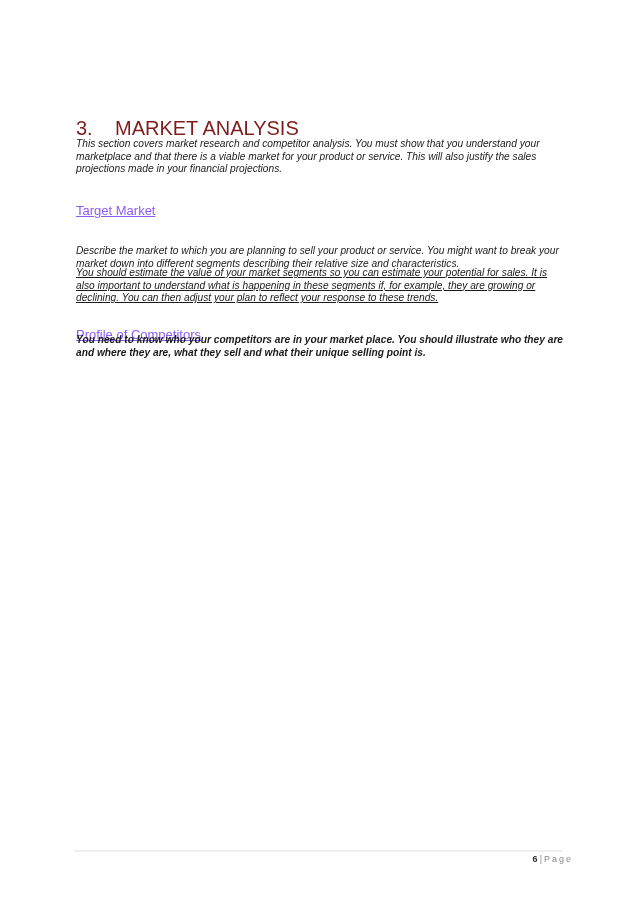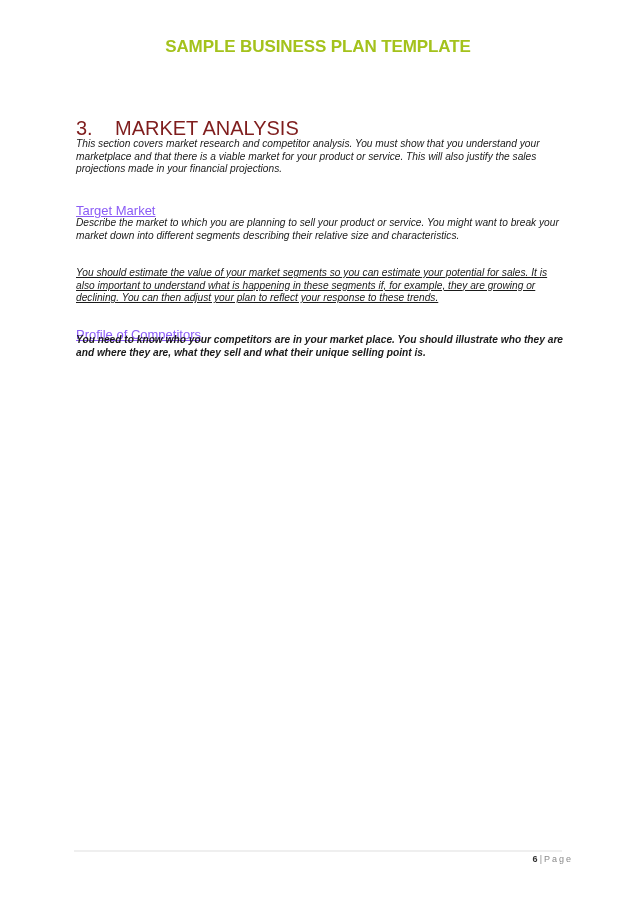--- a/index.html
+++ b/index.html
@@ -91,32 +91,31 @@
     }
     .footer-page .sep {
       letter-spacing: 0;
       margin: 0 2px;
     }
   </style>
 </head>
 <body>
 
 <div class="page-header">
-  <div class="doc-title">SAMPLE BUSINESS PLAN TEMPLATE</div>
 </div>
 
 <div class="section-heading">
   <span class="num">3.</span><span>MARKET ANALYSIS</span>
 </div>
 
 <div class="para" style="top:138px;">This section covers market research and competitor analysis.  You must show that you understand your marketplace and that there is a viable market for your product or service. This will also justify the sales projections made in your financial projections.</div>
 
 <div class="sub-heading" style="top:203px;">Target Market</div>
 
-<div class="para" style="top:217px;">Describe the market to which you are planning to sell your product or service. You might want to break your market down into different segments describing their relative size and characteristics.</div>
+<div class="para" style="top:245px;">Describe the market to which you are planning to sell your product or service. You might want to break your market down into different segments describing their relative size and characteristics.</div>
 
 <div class="para" style="top:267px;text-decoration:underline;">You should estimate the value of your market segments so you can estimate your potential for sales. It is also important to understand what is happening in these segments if, for example, they are growing or declining. You can then adjust your plan to reflect your response to these trends.</div>
 
 <div class="sub-heading" style="top:327px;">Profile of Competitors</div>
 
 <div class="para" style="top:334px;font-weight:bold;">You need to know who your competitors are in your market place. You should illustrate who they are and where they are, what they sell and what their unique selling point is.</div>
 
 <div class="footer-rule"></div>
 
 <div class="footer-page">

